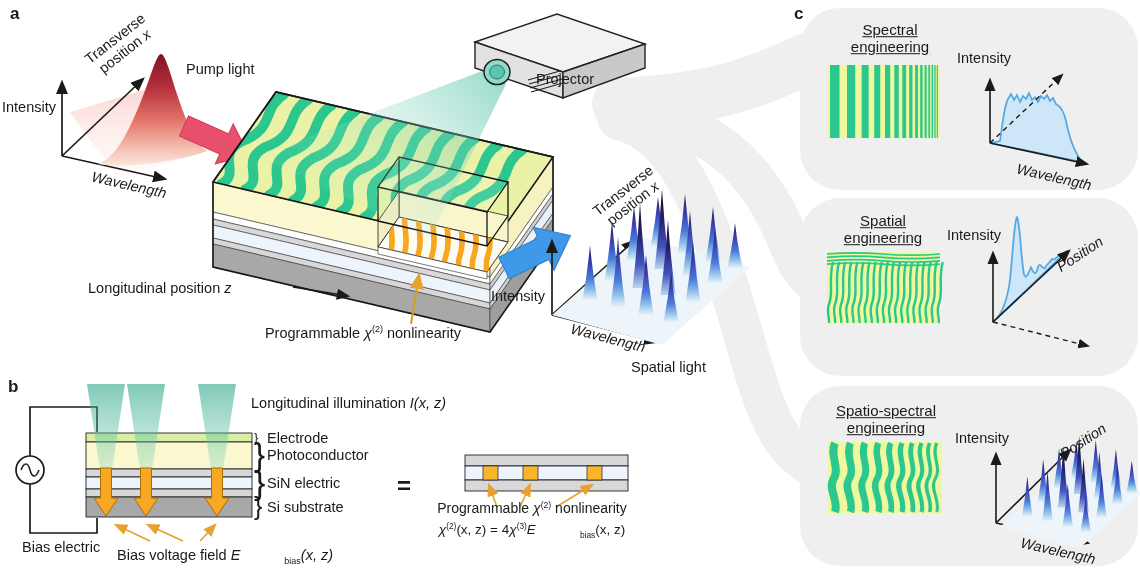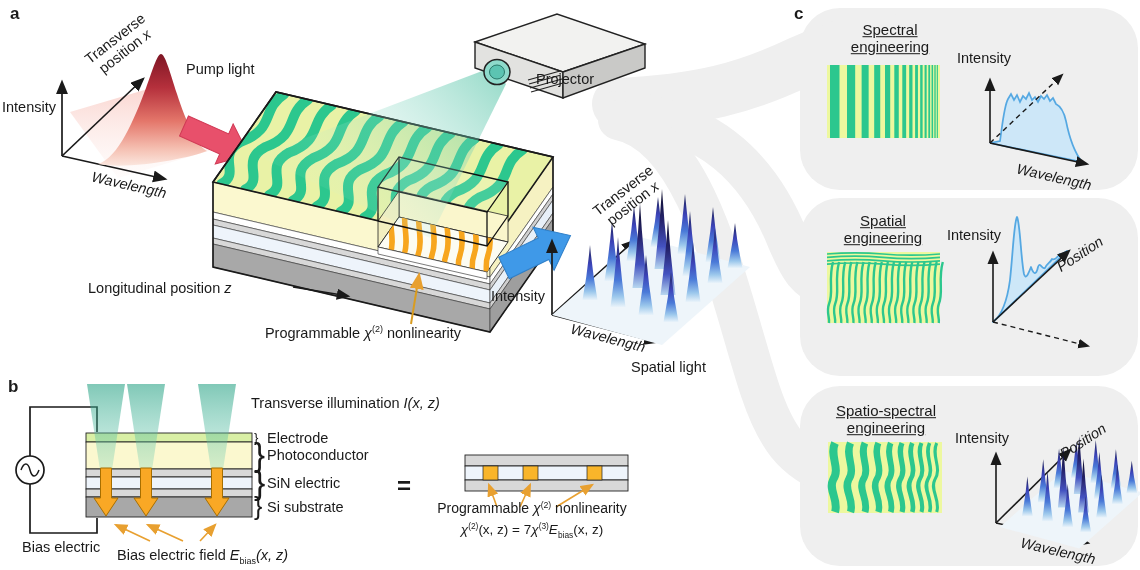--- a/index.html
+++ b/index.html
@@ -4,21 +4,21 @@
 <style>
   html,body{margin:0;padding:0;background:#fff;}
   .canvas{position:relative;width:1140px;height:570px;background:#ffffff;overflow:hidden;
           font-family:"Liberation Sans", sans-serif;color:#1a1a1a;}
   #art{position:absolute;left:0;top:0;}
   .lbl{position:absolute;font-size:14.5px;line-height:1.12;white-space:nowrap;}
   .ctr{transform:translate(-50%,-50%);text-align:center;}
   .panel-label{font-weight:bold;font-size:17px;}
   .it{font-style:italic;}
   .ttl{font-size:15px;text-decoration:underline;}
-  sup{font-size:0.62em;} sub{font-size:0.62em;}
+  sup{font-size:0.62em;} sub{font-size:0.62em;margin-left:44px;}
   .eq{font-size:13.5px;}
 </style>
 </head>
 <body>
 
 <div class="canvas">
 
 <svg id="art" width="1140" height="570" viewBox="0 0 1140 570">
   <defs>
     <marker id="ah" markerWidth="9" markerHeight="8" refX="7" refY="3.5" orient="auto">
@@ -373,36 +373,36 @@
 <div class="lbl" style="left:491px;top:288px">Intensity</div>
 <div class="lbl ctr" style="left:628px;top:197px;transform:translate(-50%,-50%) rotate(-38deg)">
   <span>Transverse</span><br>
   <span>position </span><span class="it">x</span>
 </div>
 <div class="lbl ctr it" style="left:608px;top:338px;transform:translate(-50%,-50%) rotate(14.5deg)">Wavelength</div>
 <div class="lbl" style="left:631px;top:359px">Spatial light</div>
 
 <div class="lbl panel-label" style="left:8px;top:377px">b</div>
 <div class="lbl" style="left:251px;top:395px">
-  <span>Transverse illumination </span><span class="it">I</span><span class="it">(x, z)</span>
+  <span>Longitudinal illumination </span><span class="it">I</span><span class="it">(x, z)</span>
 </div>
 <div class="lbl" style="left:267px;top:430px">Electrode</div>
 <div class="lbl" style="left:267px;top:447px">Photoconductor</div>
 <div class="lbl" style="left:267px;top:475px">SiN electric</div>
 <div class="lbl" style="left:267px;top:499px">Si substrate</div>
 <div class="lbl" style="left:22px;top:539px">Bias electric</div>
 <div class="lbl" style="left:117px;top:547px">
-  <span>Bias electric field </span><span class="it">E</span><sub>bias</sub><span class="it">(x, z)</span>
+  <span>Bias voltage field </span><span class="it">E</span><sub>bias</sub><span class="it">(x, z)</span>
 </div>
 <div class="lbl" style="left:397px;top:473px;font-size:24px;font-weight:600">=</div>
 <div class="lbl ctr" style="left:532px;top:509px;font-size:14px">
   <span>Programmable </span><span class="it">χ</span><sup>(2)</sup><span> nonlinearity</span>
 </div>
 <div class="lbl ctr eq" style="left:532px;top:531px">
-  <span class="it">χ</span><sup>(2)</sup><span>(x, z) = 7</span><span class="it">χ</span><sup>(3)</sup><span class="it">E</span><sub>bias</sub><span>(x, z)</span>
+  <span class="it">χ</span><sup>(2)</sup><span>(x, z) = 4</span><span class="it">χ</span><sup>(3)</sup><span class="it">E</span><sub>bias</sub><span>(x, z)</span>
 </div>
 
 <div class="lbl panel-label" style="left:794px;top:4px">c</div>
 
 <div class="lbl ctr ttl" style="left:890px;top:39px">
   <span>Spectral</span><br>
   <span>engineering</span>
 </div>
 <div class="lbl" style="left:957px;top:50px">Intensity</div>
 <div class="lbl ctr it" style="left:1054px;top:177px;transform:translate(-50%,-50%) rotate(13deg)">Wavelength</div>

